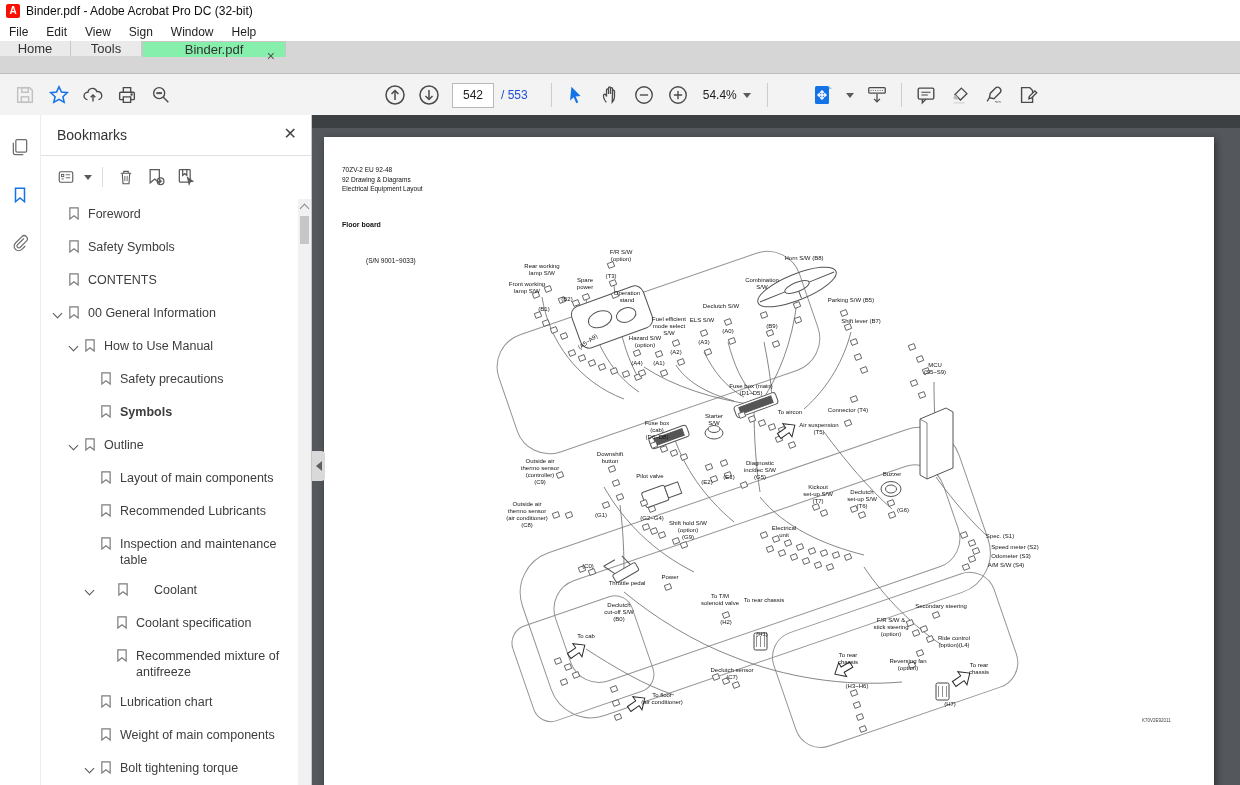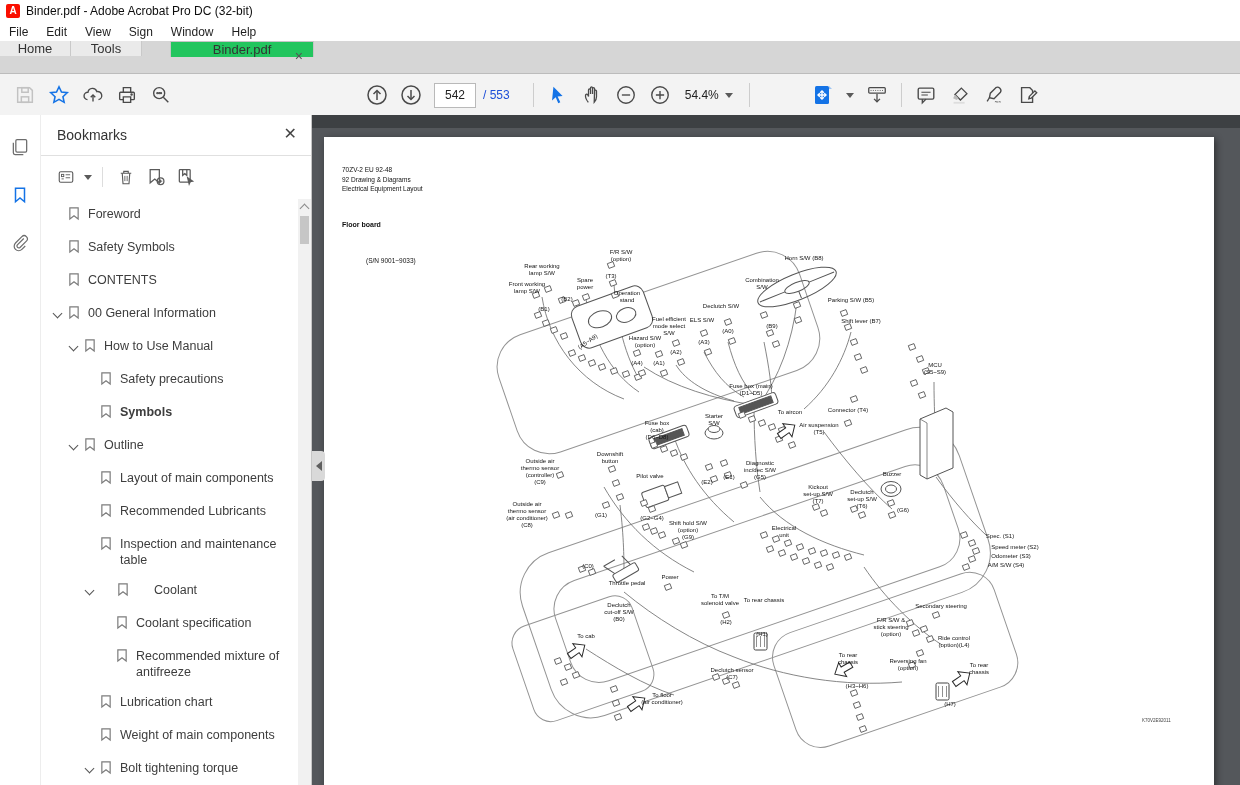--- a/index.html
+++ b/index.html
@@ -11,27 +11,27 @@
   .acro-logo{width:14px;height:14px;background:#fa0f00;border-radius:2px;display:flex;align-items:center;justify-content:center;color:#fff;font-size:10px;font-weight:bold;line-height:1}
 
   
   .menubar{height:19px;display:flex;align-items:center;background:#fff;font-size:12px;color:#1e1e1e}
   .menu-item{padding:0 9px;cursor:default}
 
   
   .tabstrip{height:32px;background:#d6d6d6;display:flex;align-items:flex-start;border-bottom:1px solid #bcbcbc;font-size:13px;color:#333}
   .tab{display:flex;align-items:center;justify-content:center;cursor:default}
   .tab-home,.tab-tools{width:70px;background:#eaeaea;border-right:1px solid #c9c9c9}
-  .tab-doc{width:142px;background:#22c55e;margin-left:28px;border:1px solid #c6c6c6;border-bottom:none;margin-bottom:-1px;position:relative}
+  .tab-doc{width:142px;background:#86efac;border:1px solid #c6c6c6;border-bottom:none;margin-bottom:-1px;position:relative}
   .tab-close{position:absolute;right:10px;top:7px;color:#555;font-size:14px;line-height:14px}
 
   
   .toolbar{height:43px;background:#f3f3f3;border-bottom:1px solid #c2c2c2;position:relative}
   .tb-group{position:absolute;top:0;height:42px;display:flex;align-items:center}
-  .tb-left{left:8px}.tb-center{left:360px}.tb-right{left:806px}
+  .tb-left{left:8px}.tb-center{left:378px}.tb-right{left:806px}
   .tb-btn{width:34px;height:32px;display:flex;align-items:center;justify-content:center;border-radius:3px}
   .tb-btn svg{display:block}
   .tb-sep{width:1px;height:24px;background:#cdcdcd;margin:0 7px}
   .page-input{width:36px;height:21px;border:1px solid #b9b9b9;background:#fff;text-align:center;font-size:12px;color:#222;margin-left:6px}
   .page-total{font-size:12px;color:#1d4ed8;margin:0 16px 0 7px;white-space:nowrap}
   .zoom-val{font-size:12px;color:#222;margin-left:8px}
   .caret{width:0;height:0;border-left:4px solid transparent;border-right:4px solid transparent;border-top:5px solid #5a5a5a;margin-left:6px}
 
   
   .content{position:absolute;top:115px;left:0;right:0;bottom:0;display:flex}

